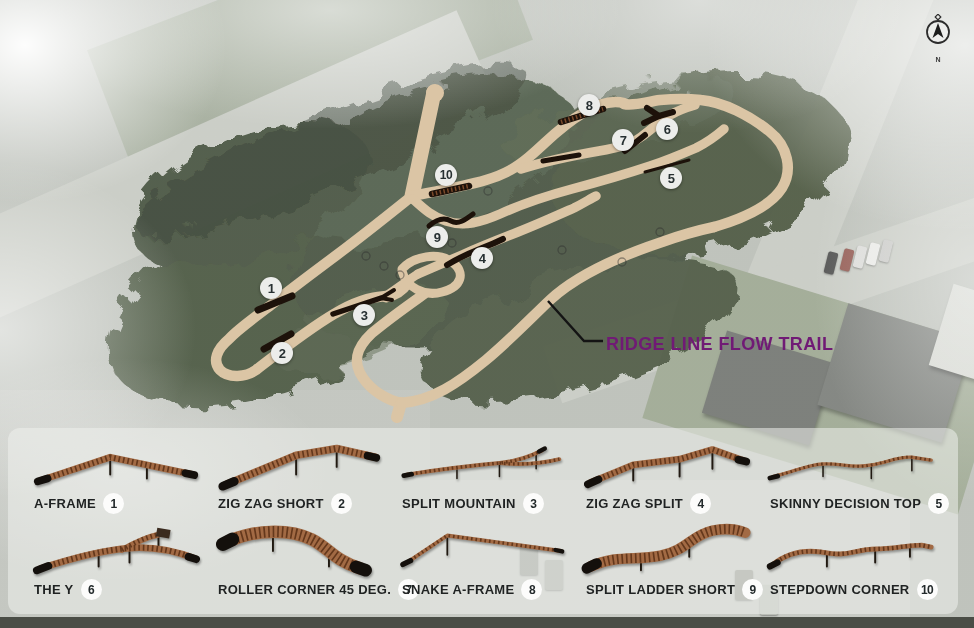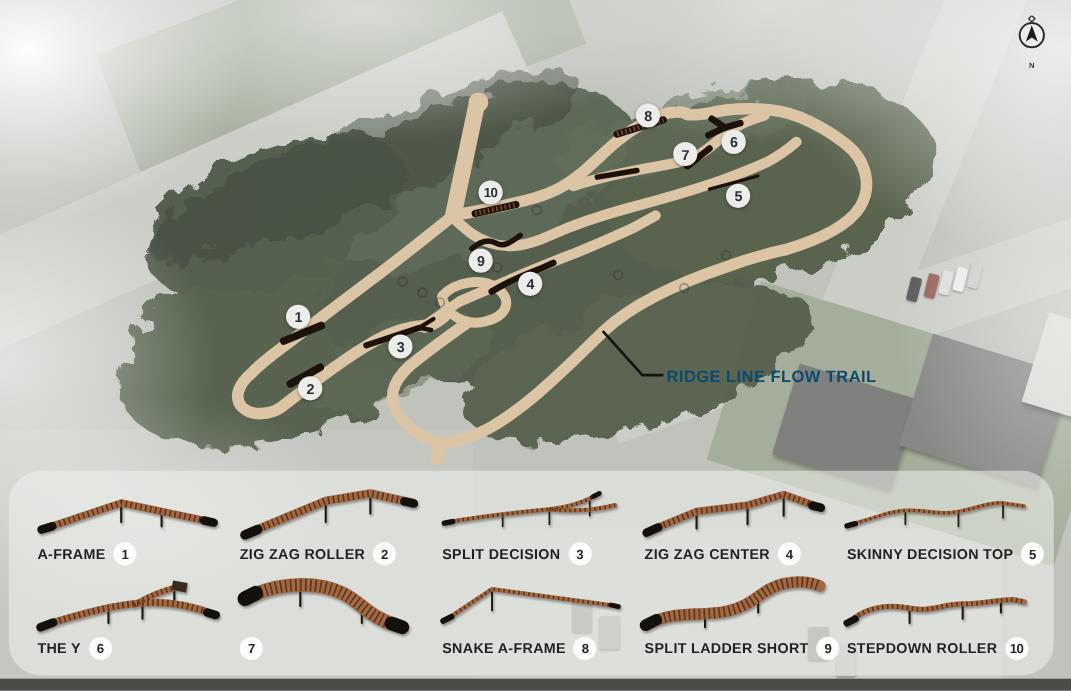--- a/index.html
+++ b/index.html
@@ -21,26 +21,26 @@
     radial-gradient(230px 320px at 974px 280px,rgba(255,255,255,.40), rgba(255,255,255,0) 70%),
     radial-gradient(280px 240px at 0px 330px,  rgba(255,255,255,.55), rgba(255,255,255,0) 70%),
     radial-gradient(300px 160px at 120px 470px,rgba(255,255,255,.35), rgba(255,255,255,0) 70%),
     linear-gradient(rgba(224,227,221,.16), rgba(224,227,221,.16));}
   
   #trailsvg{left:0;top:0;pointer-events:none;}
   .marker{position:absolute;width:22px;height:22px;border-radius:50%;
     background:#ecedeb;color:#273032;font-size:13px;font-weight:700;
     display:flex;align-items:center;justify-content:center;
     box-shadow:0 1px 3px rgba(0,0,0,.4);letter-spacing:-.5px;}
-  #trail-label{left:606px;top:334px;font-size:15px;font-weight:700;
-    color:#0c4a6e;letter-spacing:.4px;white-space:nowrap;}
+  #trail-label{left:606px;top:334px;font-size:18px;font-weight:700;
+    color:#701a75;letter-spacing:.4px;white-space:nowrap;}
   #compass{left:920px;top:14px;width:36px;height:50px;text-align:center;}
   #compass .n{font-size:7px;font-weight:700;color:#3a3a3a;line-height:4px;}
   
-  #legend{left:8px;top:428px;width:950px;height:186px;border-radius:29px;
+  #legend{left:8px;top:428px;width:950px;height:186px;border-radius:12px;
     background:rgba(238,240,236,.55);
     display:grid;grid-template-columns:repeat(5,1fr);grid-template-rows:1fr 1fr;
     padding:8px 16px 6px 20px;box-sizing:border-box;column-gap:6px;}
   .cell{display:flex;flex-direction:column;justify-content:flex-end;min-width:0;}
   .feat{width:176px;height:56px;filter:drop-shadow(1px 2px 1px rgba(0,0,0,.35));}
   .lab{display:flex;align-items:center;gap:7px;margin:1px 0 8px 6px;}
   .lab .nm{font-size:13px;font-weight:700;color:#1f2222;letter-spacing:.3px;white-space:nowrap;}
   .badge{width:21px;height:21px;border-radius:50%;background:#fcfcfb;color:#232a2b;
     font-size:12px;font-weight:700;display:flex;align-items:center;justify-content:center;
     flex:0 0 auto;letter-spacing:-.5px;}
@@ -212,51 +212,51 @@
 
   <div class="cell">
     <svg class="feat" viewBox="0 0 176 58">
       <path class="lg" stroke-width="2" d="M84,22 V40 M126,15 V32"></path>
       <path class="wd" stroke-width="8" d="M12,50 L84,20 L126,13 L166,22"></path>
       <path class="pk" stroke-width="7" d="M12,50 L84,20 L126,13 L166,22"></path>
       <path class="pt" stroke-width="9" d="M8,52 L20,47"></path>
         <path class="pt" stroke-width="8" d="M158,20.5 L167,22.5"></path>
     </svg>
     <div class="lab">
-        <span class="nm">ZIG ZAG ROLLER</span>
+        <span class="nm">ZIG ZAG SHORT</span>
         <span class="badge">2</span>
       </div>
   </div>
 
   <div class="cell">
     <svg class="feat" viewBox="0 0 176 58">
       <path class="lg" stroke-width="1.6" d="M60,34 V44 M104,30 V42 M142,20 V34"></path>
       <path class="wd" stroke-width="4" d="M8,40 C40,35 70,31 104,28 C122,26 134,22 148,15"></path>
       <path class="wd" stroke-width="4" d="M104,28 C124,30 146,29 166,24"></path>
       <path class="pk" stroke-width="3.4" d="M8,40 C40,35 70,31 104,28 C122,26 134,22 148,15"></path>
       <path class="pk" stroke-width="3.4" d="M104,28 C124,30 146,29 166,24"></path>
       <path class="pt" stroke-width="5" d="M5,41 L13,39.5"></path>
         <path class="pt" stroke-width="4.5" d="M145,16 L151,13"></path>
     </svg>
     <div class="lab">
-        <span class="nm">SPLIT DECISION</span>
+        <span class="nm">SPLIT MOUNTAIN</span>
         <span class="badge">3</span>
       </div>
   </div>
 
   <div class="cell">
     <svg class="feat" viewBox="0 0 176 58">
       <path class="lg" stroke-width="2" d="M52,32 V46 M100,26 V42 M134,16 V34"></path>
       <path class="wd" stroke-width="7" d="M8,48 L52,30 L100,24 L134,14 L168,26"></path>
       <path class="pk" stroke-width="6" d="M8,48 L52,30 L100,24 L134,14 L168,26"></path>
       <path class="pt" stroke-width="8" d="M5,50 L16,45"></path>
         <path class="pt" stroke-width="8" d="M161,24.5 L169,26.5"></path>
     </svg>
     <div class="lab">
-        <span class="nm">ZIG ZAG CENTER</span>
+        <span class="nm">ZIG ZAG SPLIT</span>
         <span class="badge">4</span>
       </div>
   </div>
 
   <div class="cell">
     <svg class="feat" viewBox="0 0 176 58">
       <path class="lg" stroke-width="1.6" d="M58,31 V42 M108,32 V44 M150,24 V36"></path>
       <path class="wd" stroke-width="3.5" d="M6,42 C26,38 40,30 58,29 C78,28 88,34 108,30 C126,27 136,21 150,22 L170,25"></path>
       <path class="pk" stroke-width="3" d="M6,42 C26,38 40,30 58,29 C78,28 88,34 108,30 C126,27 136,21 150,22 L170,25"></path>
       <path class="pt" stroke-width="5" d="M3,43.5 L11,41.5"></path>
@@ -286,20 +286,21 @@
 
   <div class="cell">
     <svg class="feat" viewBox="0 0 176 58">
       <path class="lg" stroke-width="2" d="M60,16 V30 M118,34 V46"></path>
       <path class="wd" stroke-width="13" d="M14,20 C46,6 80,8 100,18 C118,27 124,40 150,48"></path>
       <path class="pk" stroke-width="11.5" stroke-dasharray="2 3.4" d="M14,20 C46,6 80,8 100,18 C118,27 124,40 150,48"></path>
       <path class="pt" stroke-width="14" d="M8,23 L18,18"></path>
         <path class="pt" stroke-width="13" d="M146,46.5 L156,50"></path>
     </svg>
     <div class="lab">
+        <span class="nm">ROLLER CORNER 45 DEG.</span>
         <span class="badge">7</span>
       </div>
   </div>
 
   <div class="cell">
     <svg class="feat" viewBox="0 0 176 58">
       <path class="lg" stroke-width="1.8" d="M50,16 V34"></path>
       <path class="wd" stroke-width="4" d="M8,42 L50,14 L168,30"></path>
       <path class="pk" stroke-width="3.4" d="M8,42 L50,14 L168,30"></path>
       <path class="pt" stroke-width="5.5" d="M4,44 L12,40"></path>
@@ -325,20 +326,20 @@
   </div>
 
   <div class="cell">
     <svg class="feat" viewBox="0 0 176 58">
       <path class="lg" stroke-width="2" d="M62,34 V46 M112,30 V42 M148,26 V36"></path>
       <path class="wd" stroke-width="5" d="M6,44 C22,31 42,28 62,32 C82,36 94,28 112,28 C130,28 146,24 160,24 L170,26"></path>
       <path class="pk" stroke-width="4.4" d="M6,44 C22,31 42,28 62,32 C82,36 94,28 112,28 C130,28 146,24 160,24 L170,26"></path>
       <path class="pt" stroke-width="6.5" d="M3,46 L11,42"></path>
     </svg>
     <div class="lab">
-        <span class="nm">STEPDOWN ROLLER</span>
+        <span class="nm">STEPDOWN CORNER</span>
         <span class="badge">10</span>
       </div>
   </div>
 
 </div>
 
 <div id="bottomstrip" class="abs"></div>
 
 </body></html>

